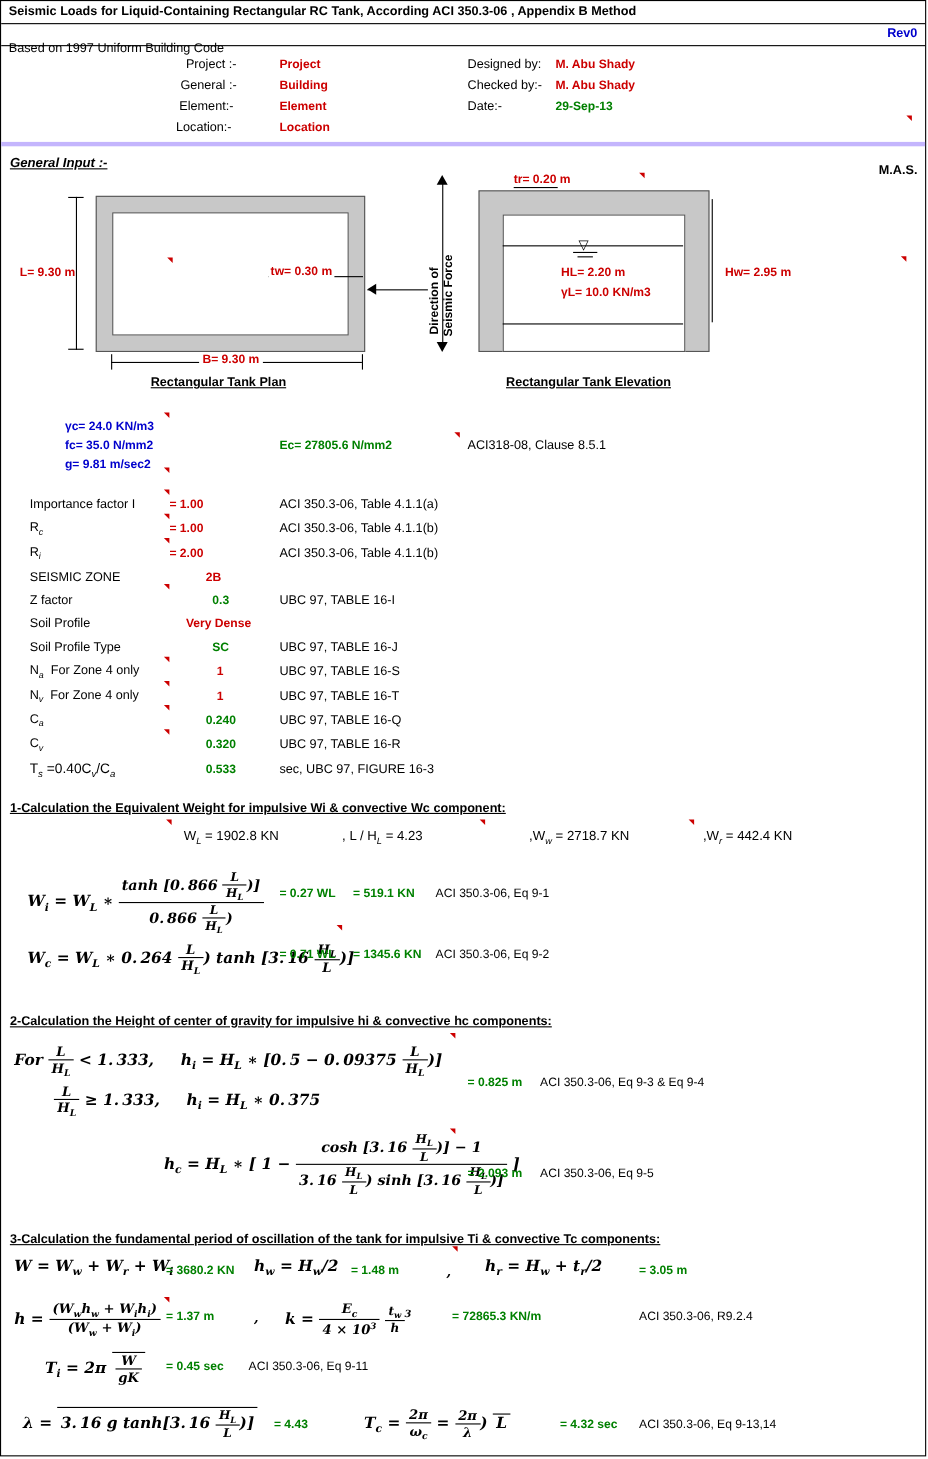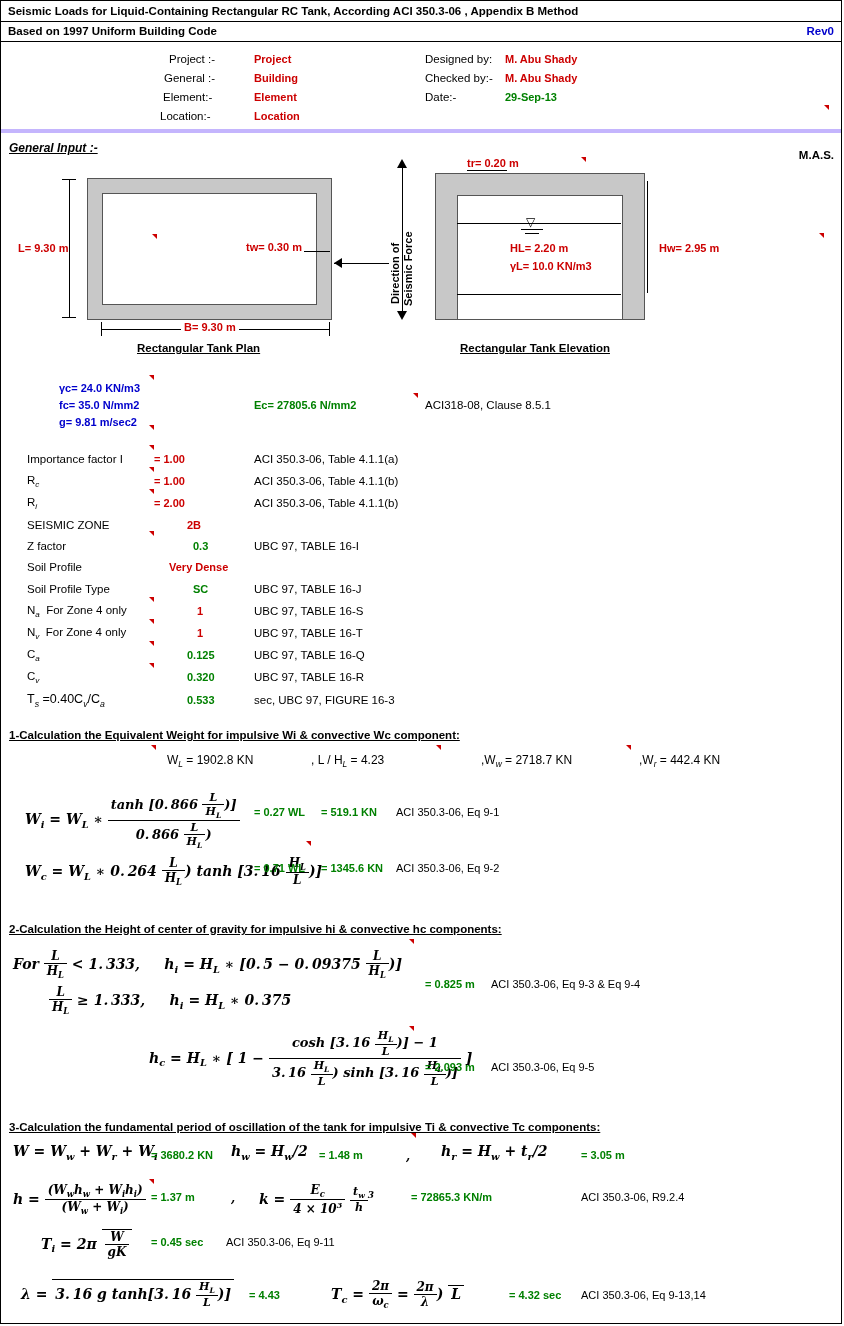--- a/index.html
+++ b/index.html
@@ -24,21 +24,21 @@
     border-bottom:1px solid #000;box-sizing:border-box;
   }
   .hdr-row2{
     position:absolute;left:0;top:21px;width:842px;height:20px;
     border-bottom:1px solid #000;box-sizing:border-box;
   }
   .hdr-title{
     position:absolute;left:7px;top:4px;font-weight:bold;font-size:11.5px;
   }
   .hdr-sub{
-    position:absolute;left:7px;top:3px;font-weight:bold;font-size:11.5px;
+    position:absolute;left:7px;top:16px;font-weight:normal;font-size:11.5px;
   }
   .rev{
     position:absolute;right:9px;top:3px;font-weight:bold;font-size:11.5px;color:#0000cc;
   }
   .infoblock{
     position:absolute;left:0;top:41px;width:842px;height:91px;
     border-bottom:4px solid #c4b5fd;box-sizing:border-box;
   }
   .lbl{position:absolute;font-size:11.5px;color:#000;}
   .val-red{position:absolute;font-size:11px;color:#cc0000;font-weight:bold;}
@@ -227,21 +227,21 @@
     <div class="val-red" style="left:196px;top:604px;">1</div>
     <div class="note" style="left:253px;top:604px;">UBC 97, TABLE 16-S</div>
     <div class="mark" style="left:148px;top:596px;"></div>
 
     <div class="prop" style="left:26px;top:625px;">N<span class="sub">v</span>&nbsp; For Zone 4 only</div>
     <div class="val-red" style="left:196px;top:626px;">1</div>
     <div class="note" style="left:253px;top:626px;">UBC 97, TABLE 16-T</div>
     <div class="mark" style="left:148px;top:618px;"></div>
 
     <div class="prop" style="left:26px;top:647px;">C<span class="sub">a</span></div>
-    <div class="val-green" style="left:186px;top:648px;">0.125</div>
+    <div class="val-green" style="left:186px;top:648px;">0.240</div>
     <div class="note" style="left:253px;top:648px;">UBC 97, TABLE 16-Q</div>
     <div class="mark" style="left:148px;top:640px;"></div>
 
     <div class="prop" style="left:26px;top:669px;">C<span class="sub">v</span></div>
     <div class="val-green" style="left:186px;top:670px;">0.320</div>
     <div class="note" style="left:253px;top:670px;">UBC 97, TABLE 16-R</div>
     <div class="mark" style="left:148px;top:662px;"></div>
 
     <div class="prop" style="left:26px;top:691px;font-size:12.5px;">T<span class="sub">s</span> =0.40C<span class="sub">v</span>/C<span class="sub">a</span></div>
     <div class="val-green" style="left:186px;top:693px;">0.533</div>

